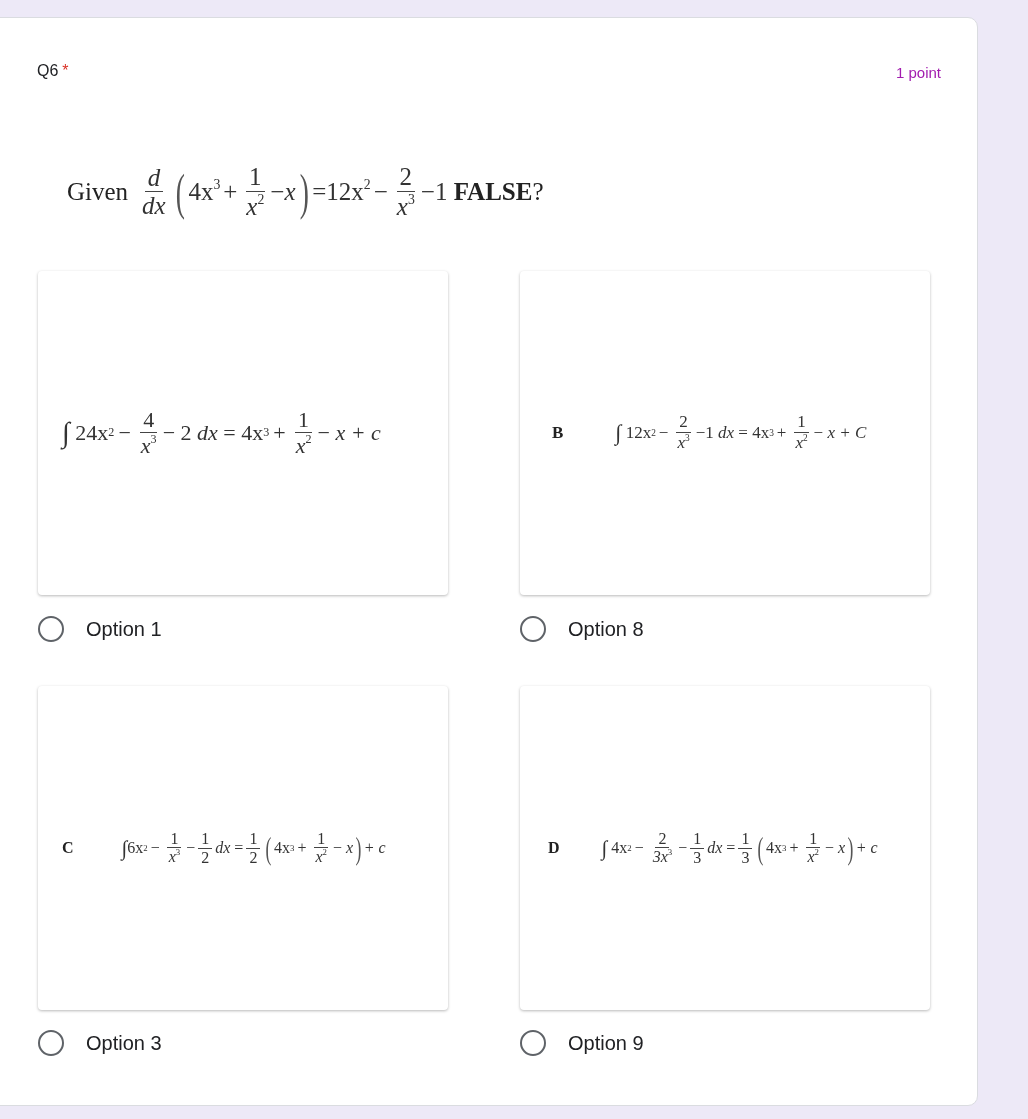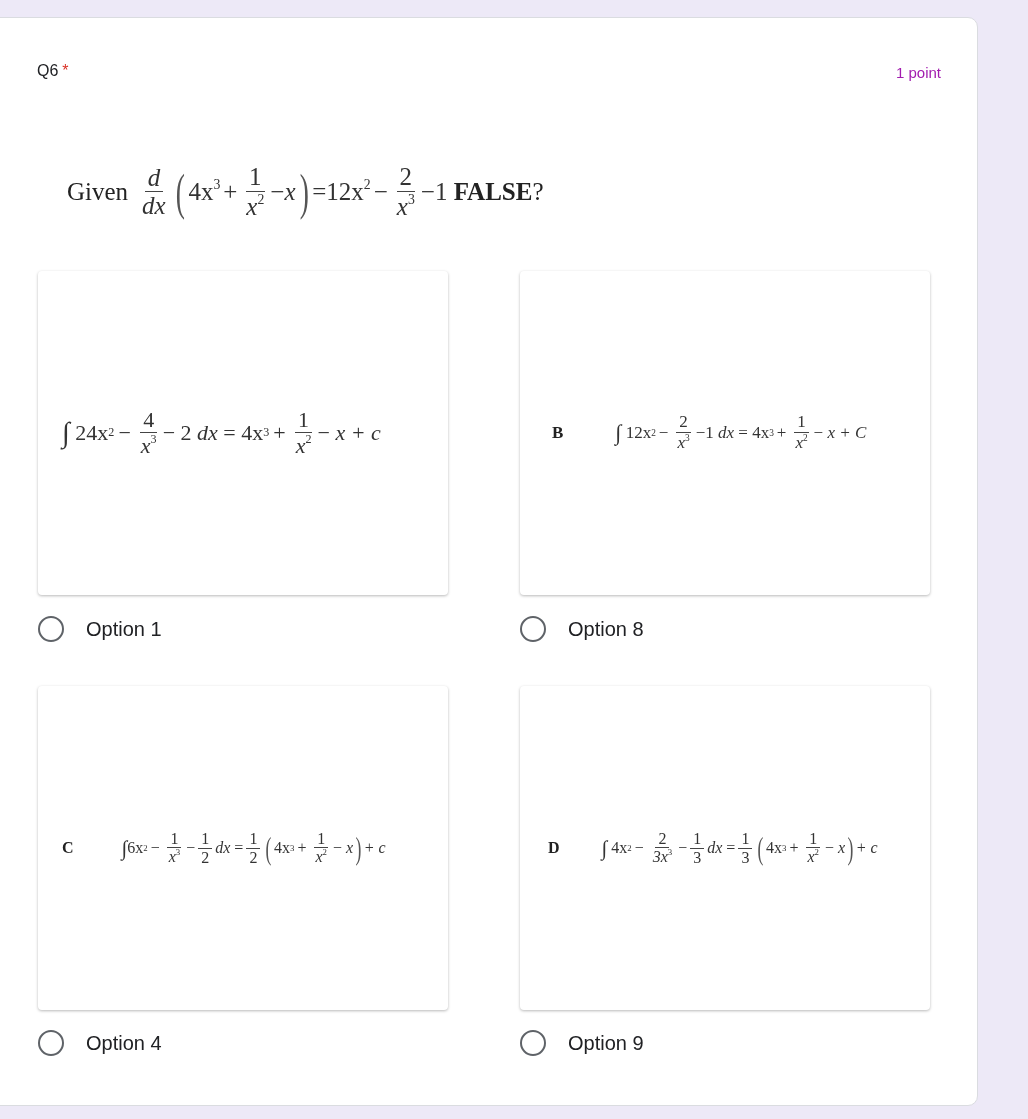--- a/index.html
+++ b/index.html
@@ -173,19 +173,19 @@
           </span>
         <span>−&nbsp;<i>x</i></span>
         <span class="paren">)</span>
         <i>+ c</i>
       </span>
     </div>
   </div>
 
   <div class="opt" style="left:49px; top:1012px;">
     <div class="radio"></div>
-    <span class="opt-label">Option 4</span>
+    <span class="opt-label">Option 3</span>
   </div>
   <div class="opt" style="left:531px; top:1012px;">
     <div class="radio"></div>
     <span class="opt-label">Option 9</span>
   </div>
 </div>
 
 </body></html>

